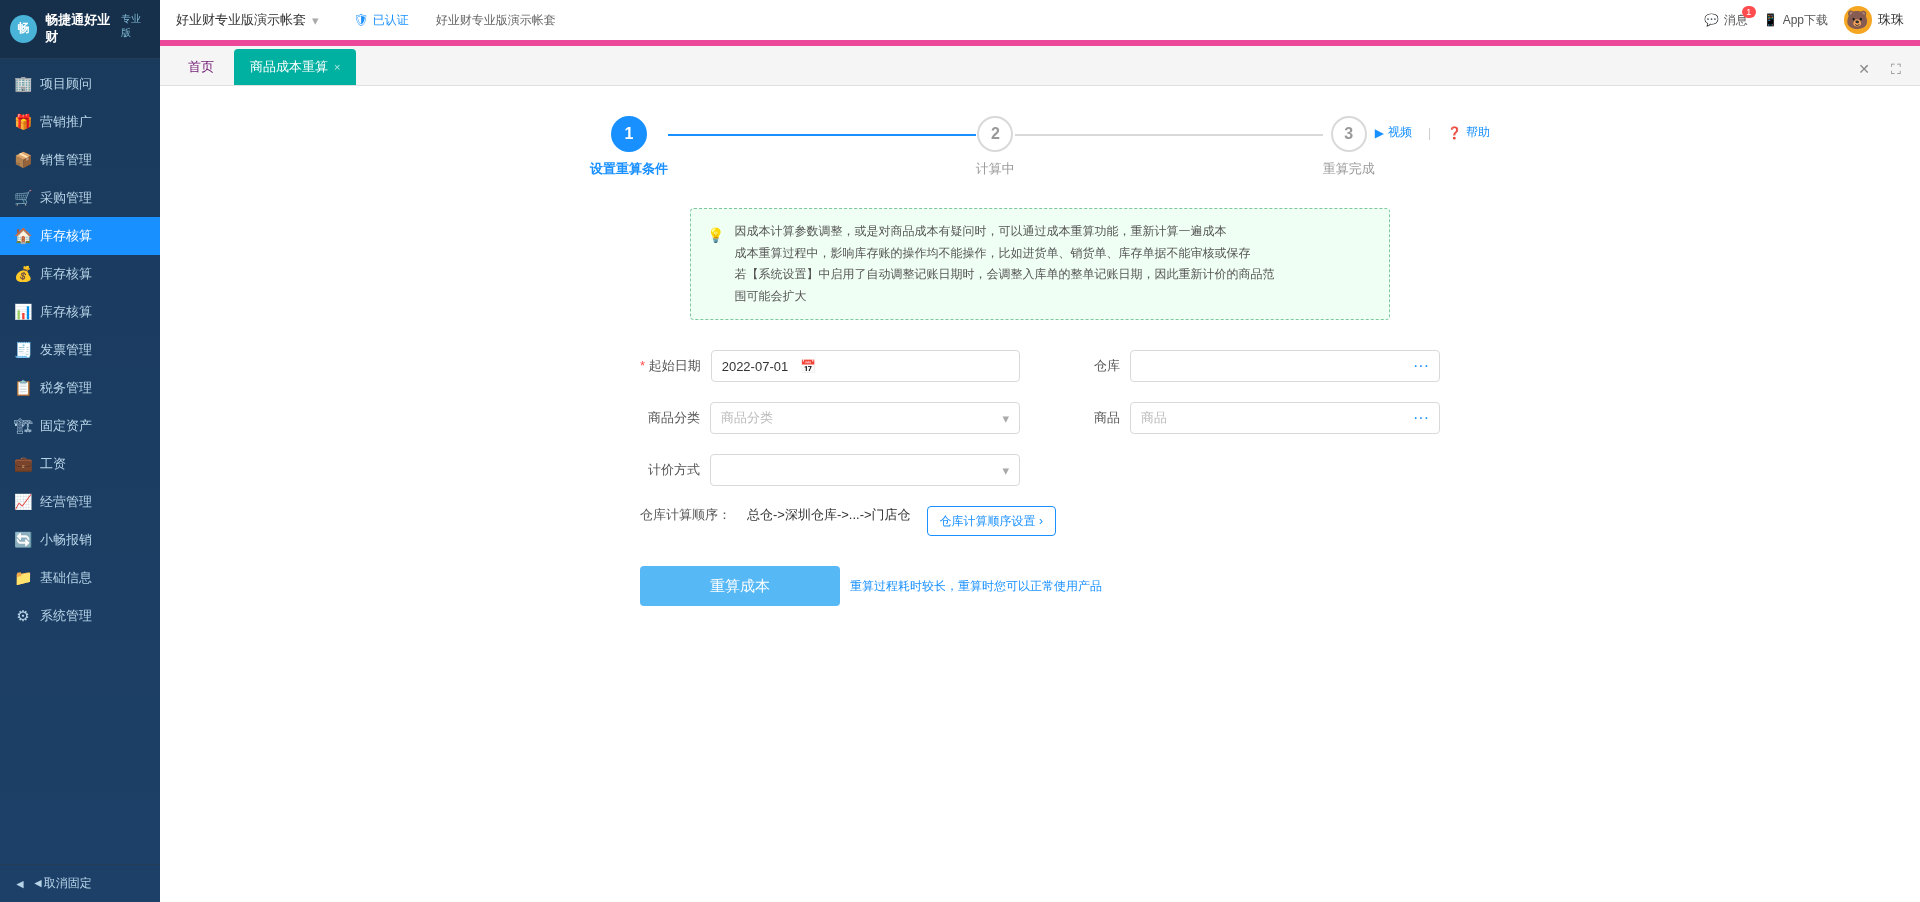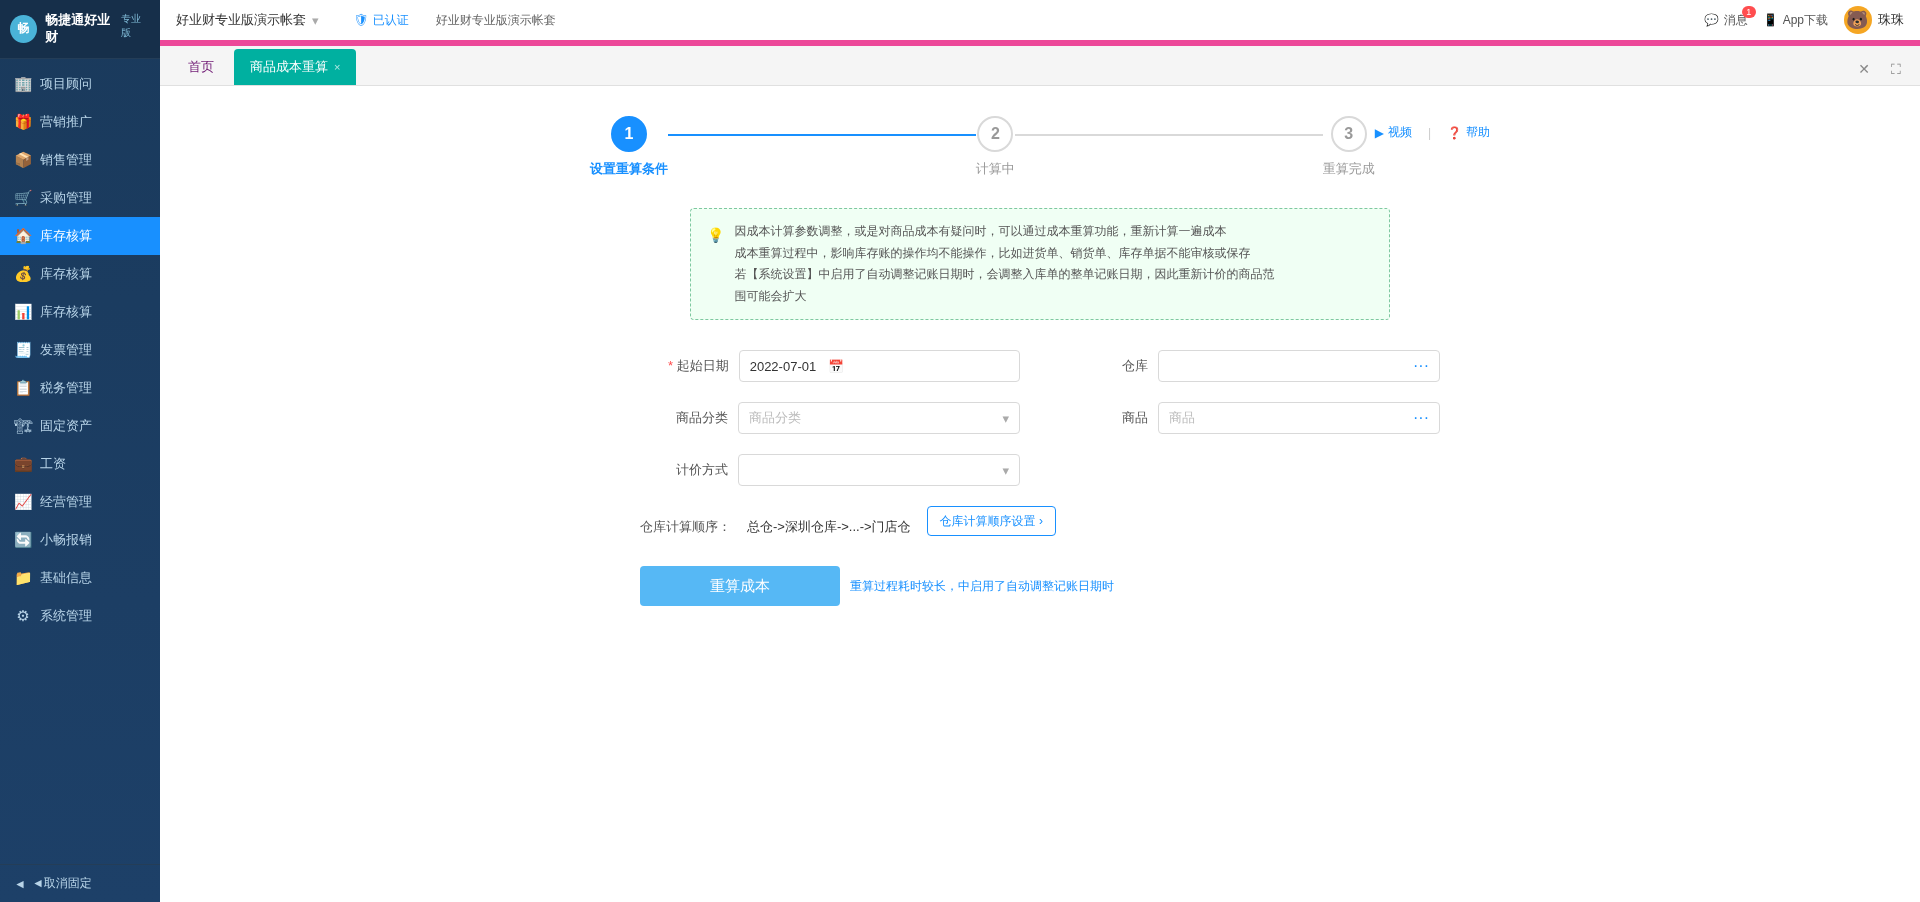--- a/index.html
+++ b/index.html
@@ -206,21 +206,20 @@
     }
     .form-row {
       display: flex;
       align-items: center;
       margin-bottom: 20px;
       gap: 40px;
     }
     .form-field {
       display: flex; align-items: center; gap: 10px;
       flex: 1;
-      margin-left: 28px;
     }
     .form-label {
       font-size: 13px; color: #555;
       white-space: nowrap;
       min-width: 60px; text-align: right;
     }
     .form-label.required::before {
       content: '* ';
       color: #ff4d4f;
     }
@@ -245,21 +244,21 @@
       height: 32px;
       border: 1px solid #d9d9d9;
       border-radius: 4px;
       padding: 0 10px;
       display: flex; align-items: center; justify-content: space-between;
       background: #fff; cursor: pointer;
     }
 
     
     .calc-order-row {
-      display: flex; align-items: flex-end; gap: 16px;
+      display: flex; align-items: flex-start; gap: 16px;
       margin-bottom: 30px;
     }
     .calc-order-label { font-size: 13px; color: #555; white-space: nowrap; }
     .calc-order-value { font-size: 13px; color: #333; }
     .calc-order-btn {
       height: 30px;
       border: 1px solid #1890ff;
       border-radius: 4px;
       padding: 0 12px;
       display: flex; align-items: center; gap: 6px;
@@ -533,18 +532,18 @@
         <span class="calc-order-value">总仓-&gt;深圳仓库-&gt;...-&gt;门店仓</span>
         <div class="calc-order-btn">
           <span>仓库计算顺序设置 ›</span>
         </div>
       </div>
 
       <div class="recalc-btn-row">
         <button class="recalc-btn">
           <span>重算成本</span>
         </button>
-        <span class="recalc-hint">重算过程耗时较长，中启用了自动调整记账日期时</span>
+        <span class="recalc-hint">重算过程耗时较长，重算时您可以正常使用产品</span>
       </div>
 
     </div>
   </div>
 </div>
 
 </body></html>

